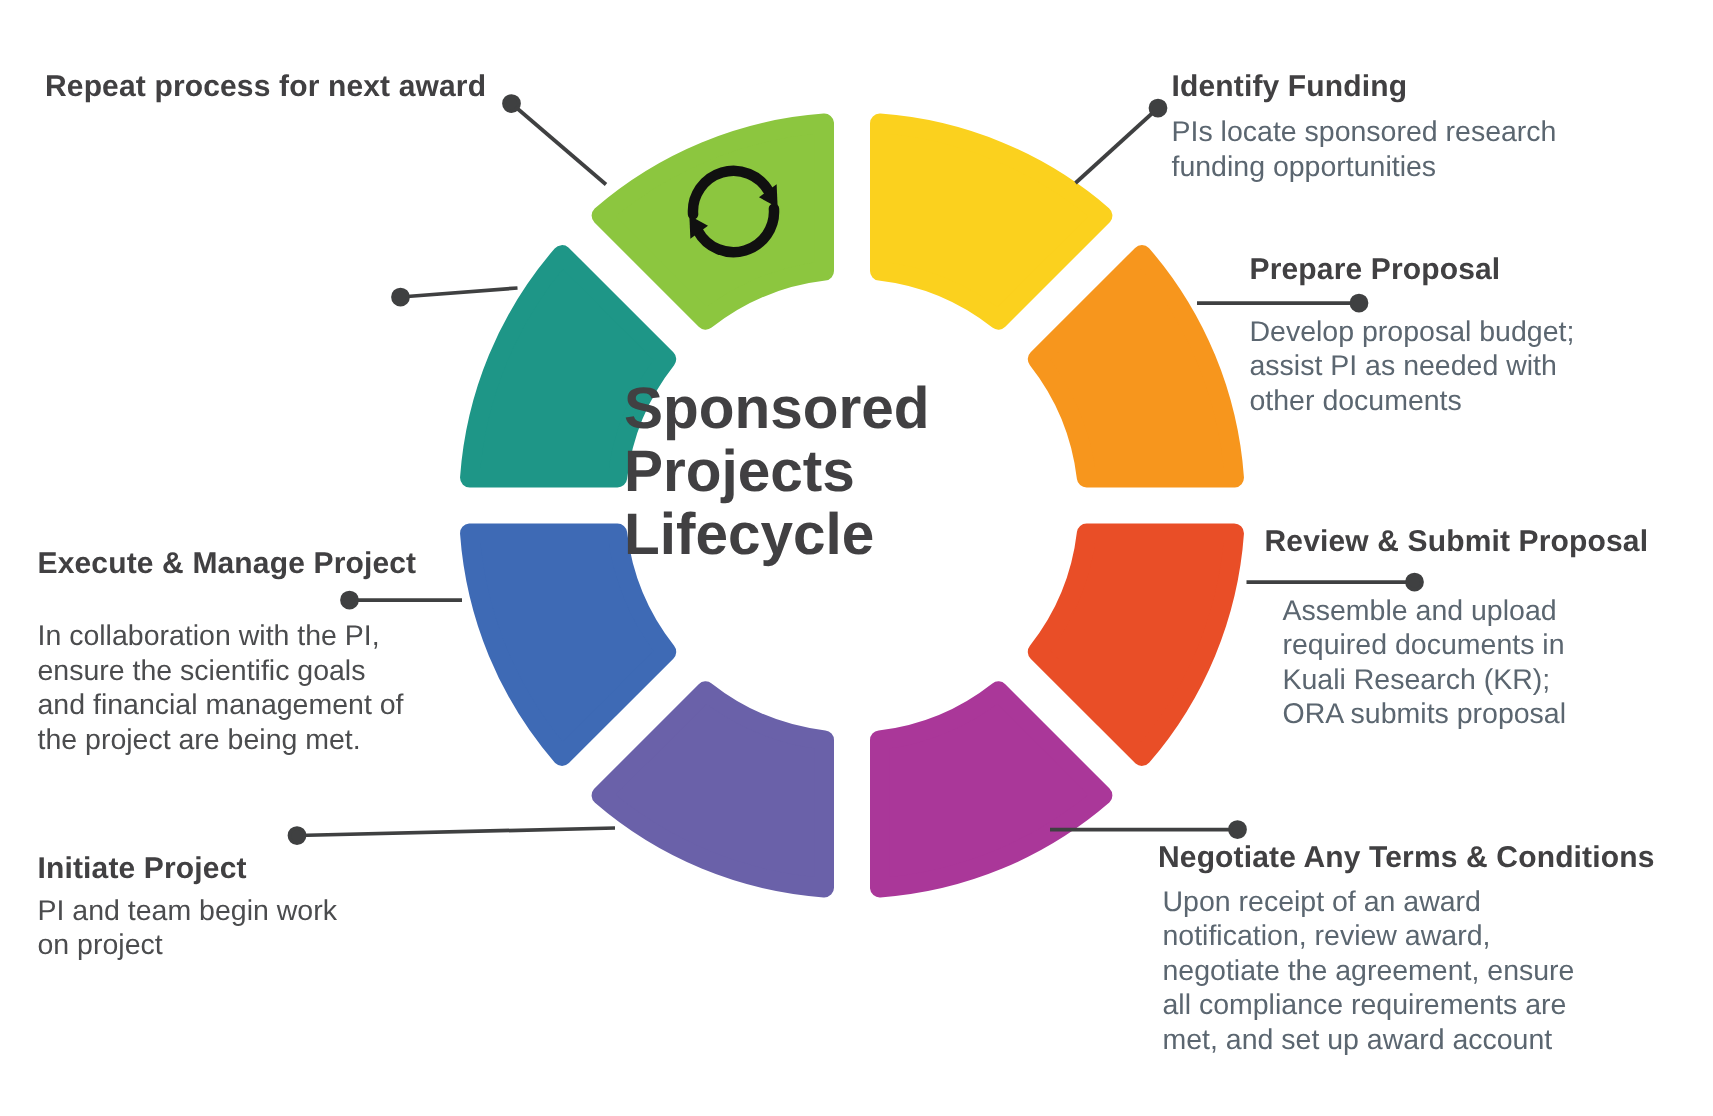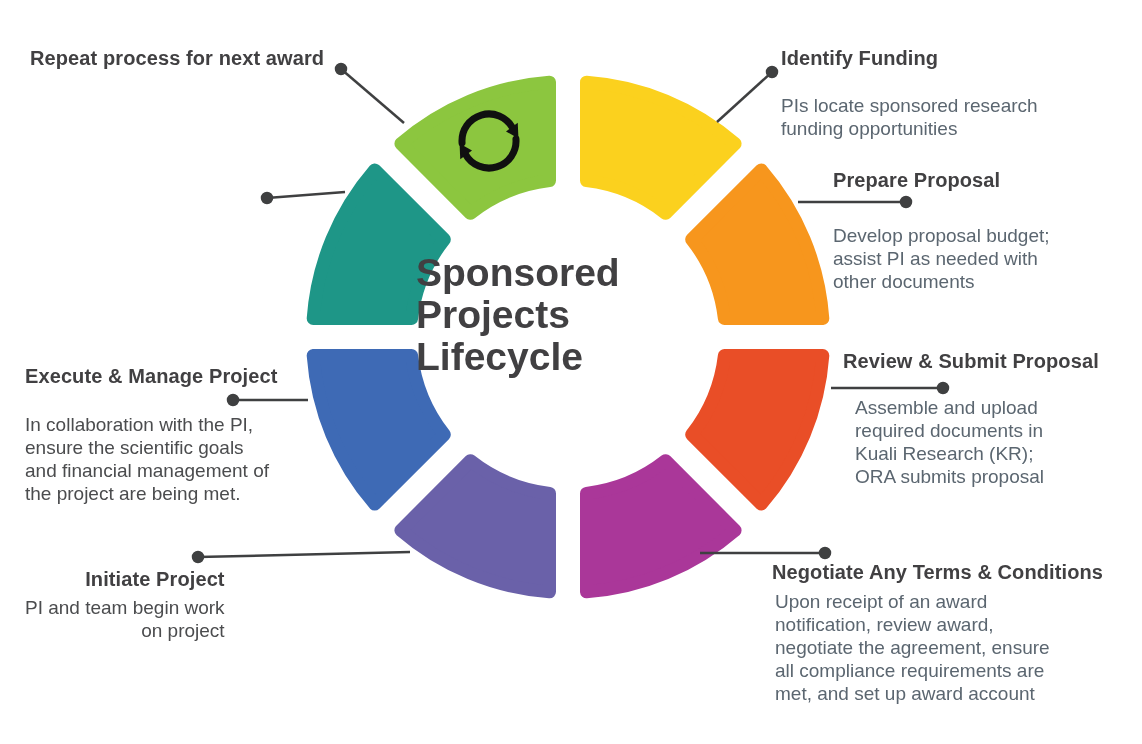--- a/index.html
+++ b/index.html
@@ -7,27 +7,27 @@
           font-family:"Liberation Sans",sans-serif;}
   svg.wheel{position:absolute;left:0;top:0;}
   .center-title{position:absolute;left:416px;top:252px;width:300px;text-align:left;
           font-size:39px;line-height:42px;font-weight:700;color:#414042;white-space:pre-line;}
   .callout{position:absolute;}
   .callout h3{margin:0;font-size:20px;line-height:23px;font-weight:700;color:#414042;letter-spacing:.1px;}
   .callout p{margin:0;font-size:19px;line-height:23px;white-space:pre-line;}
   .side-left p{color:#4B4C4E;}
   .side-right p{color:#5B6670;}
   .co-repeat{left:30px;top:47px;}
-  .co-identify{left:781px;top:47px;}   .co-identify p{margin-top:24px;}
-  .co-prepare{left:833px;top:169px;}   .co-prepare p{margin-top:32px;}
+  .co-identify{left:781px;top:47px;}   .co-identify p{margin-top:7px;}
+  .co-prepare{left:833px;top:169px;}   .co-prepare p{margin-top:18px;}
   .co-review{left:843px;top:350px;}    .co-review p{margin-top:23px;margin-left:12px;}
   .co-negotiate{left:772px;top:561px;} .co-negotiate p{margin-top:6px;margin-left:3px;}
   .co-complete{left:25px;top:156px;}   .co-complete p{margin-top:26px;}
   .co-execute{left:25px;top:365px;}    .co-execute p{margin-top:25px;}
-  .co-initiate{left:25px;top:568px;text-align:right;}   .co-initiate p{margin-top:5px;}
+  .co-initiate{left:25px;top:568px;}   .co-initiate p{margin-top:5px;}
 </style>
 </head>
 <body>
 
 <div class="canvas">
 
   <svg class="wheel" width="1142" height="744" viewBox="0 0 1142 744">
 
     <g id="segments">
         <path d="M 586.5 82.2 A 255.5 255.5 0 0 1 735.1 143.7 L 665.6 213.3 A 157.5 157.5 0 0 0 586.5 180.6 Z" fill="#FBD11E" stroke="#FBD11E" stroke-width="13" stroke-linejoin="round"></path>

